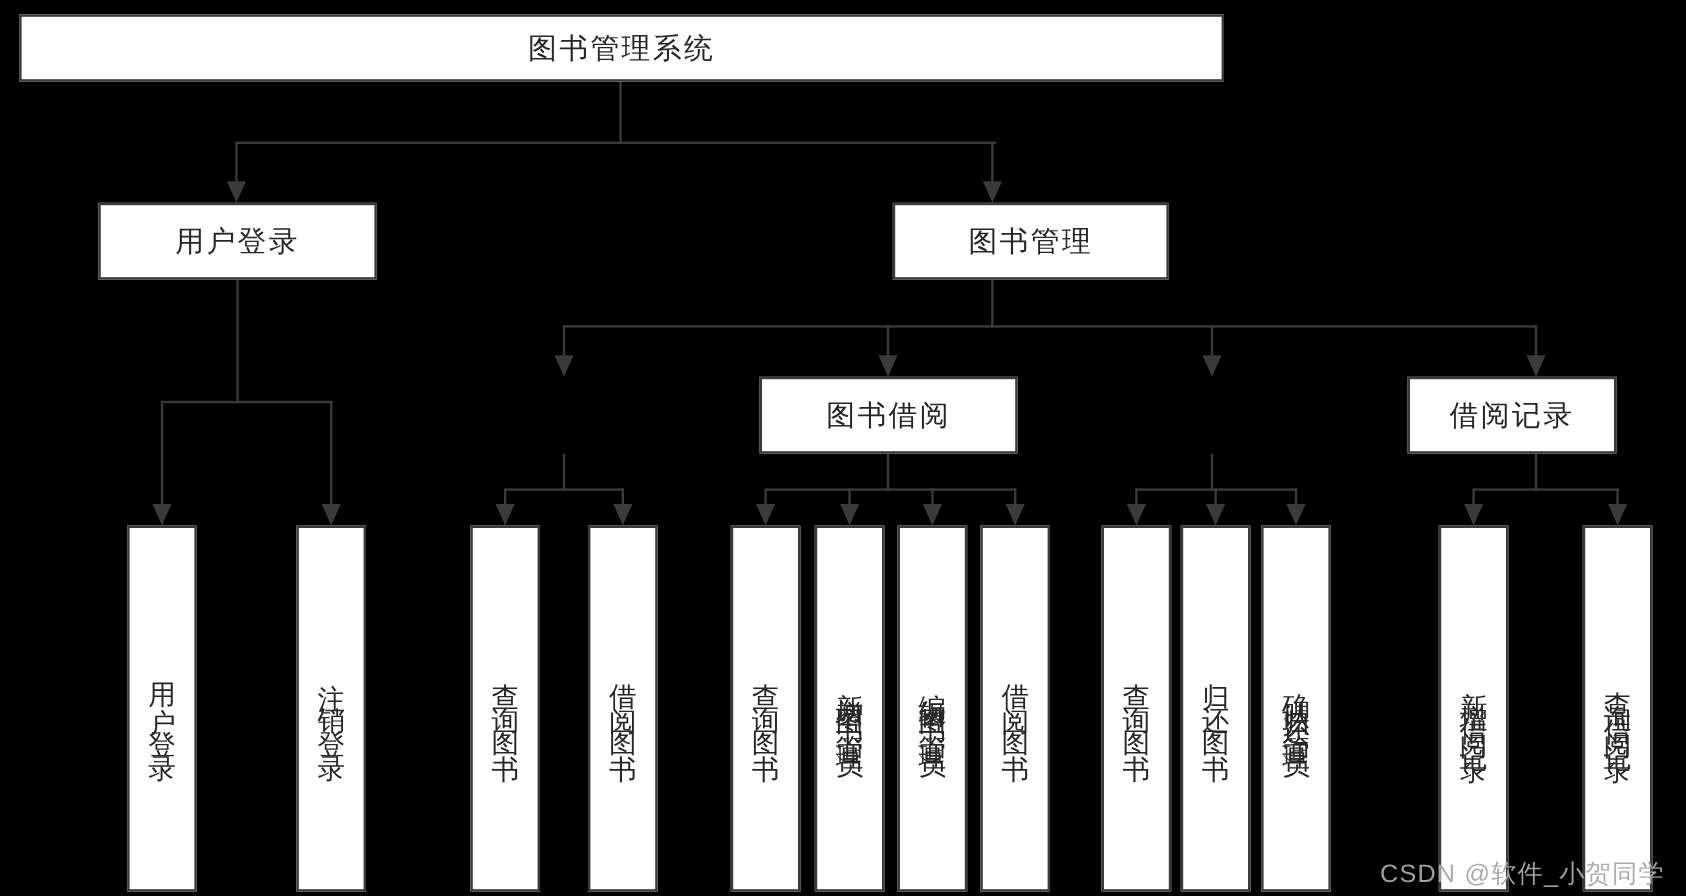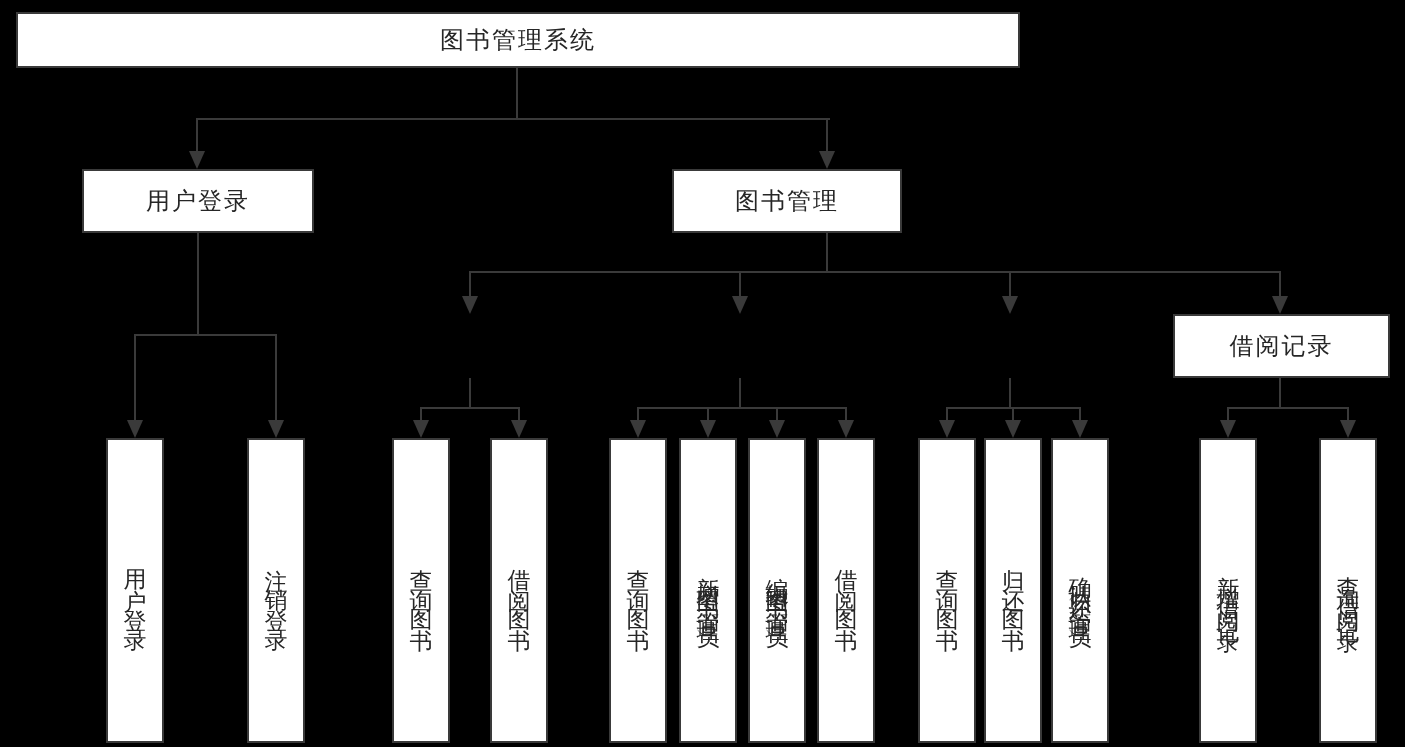--- a/index.html
+++ b/index.html
@@ -38,28 +38,31 @@
 <div id="stage">
 
   <div class="box" style="left:16px;top:12px;width:1004px;height:56px;">
     <span class="lbl">图书管理系统</span>
   </div>
 
   <div class="box" style="left:82px;top:169px;width:232px;height:64px;">
     <span class="lbl">用户登录</span>
   </div>
 
-  <div class="box" style="left:672px;top:169px;width:230px;height:64px;">
+  <div class="box" style="left:744px;top:169px;width:230px;height:64px;">
     <span class="lbl">图书管理</span>
   </div>
 
 
+  <div class="box" style="left:633px;top:314px;width:215px;height:64px;">
+    <span class="lbl">图书借阅</span>
+  </div>
 
 
-  <div class="box" style="left:1173px;top:314px;width:217px;height:64px;">
+  <div class="box" style="left:1173px;top:314px;width:174px;height:64px;">
     <span class="lbl">借阅记录</span>
   </div>
 
   <div class="box leaf" style="left:106px;top:438px;width:58px;height:305px;">
     <span class="vtxt ls4">用户登录</span>
   </div>
   <div class="box leaf" style="left:247px;top:438px;width:58px;height:305px;">
     <span class="vtxt ls4">注销登录</span>
   </div>
 
@@ -152,14 +155,15 @@
   <div class="vline" style="left:1079px;top:407px;height:17px;"></div>
   <div class="ah" style="left:1072px;top:420px;"></div>
 
   <div class="vline" style="left:1279px;top:378px;height:31px;"></div>
   <div class="hline" style="left:1228px;top:407px;width:121px;"></div>
   <div class="vline" style="left:1227px;top:407px;height:17px;"></div>
   <div class="ah" style="left:1220px;top:420px;"></div>
   <div class="vline" style="left:1347px;top:407px;height:17px;"></div>
   <div class="ah" style="left:1340px;top:420px;"></div>
 
+  <div class="wm">CSDN @软件_小贺同学</div>
 
 </div>
 
 </body></html>

